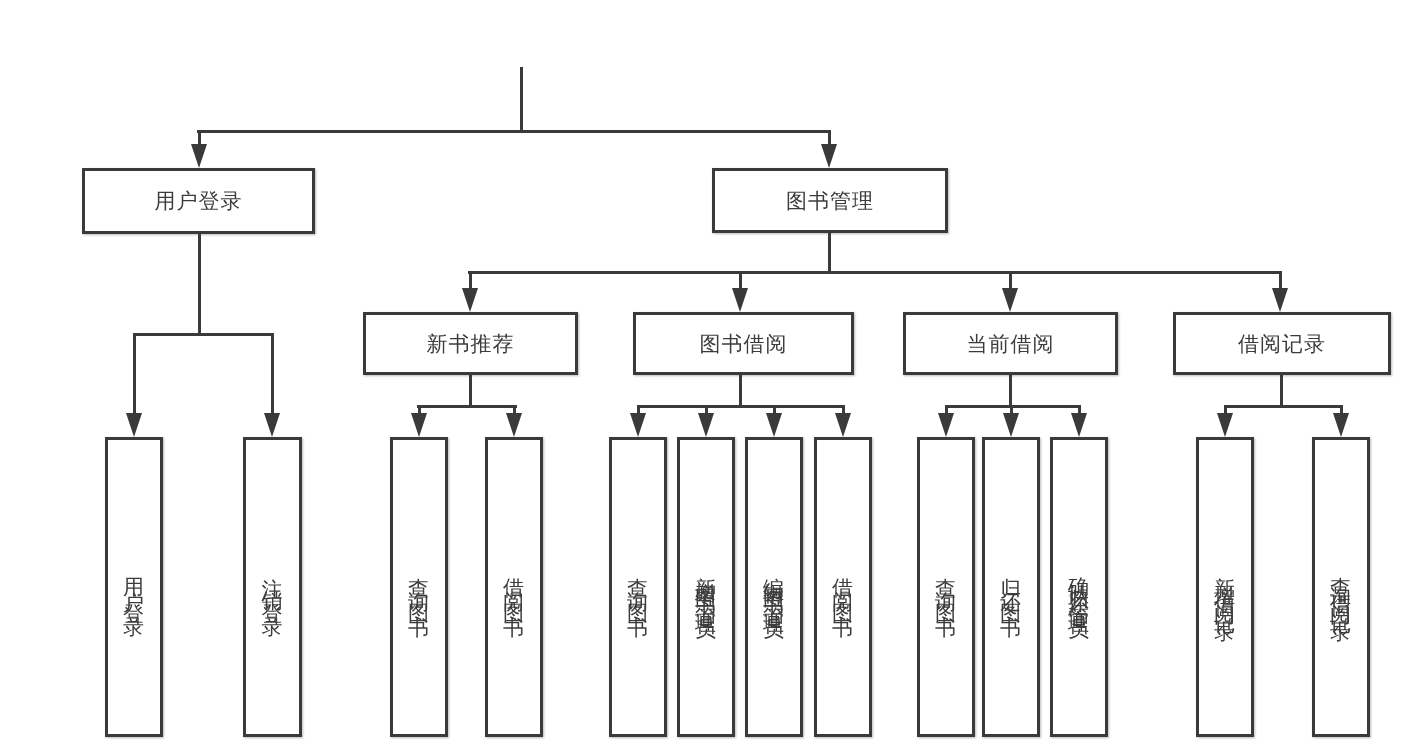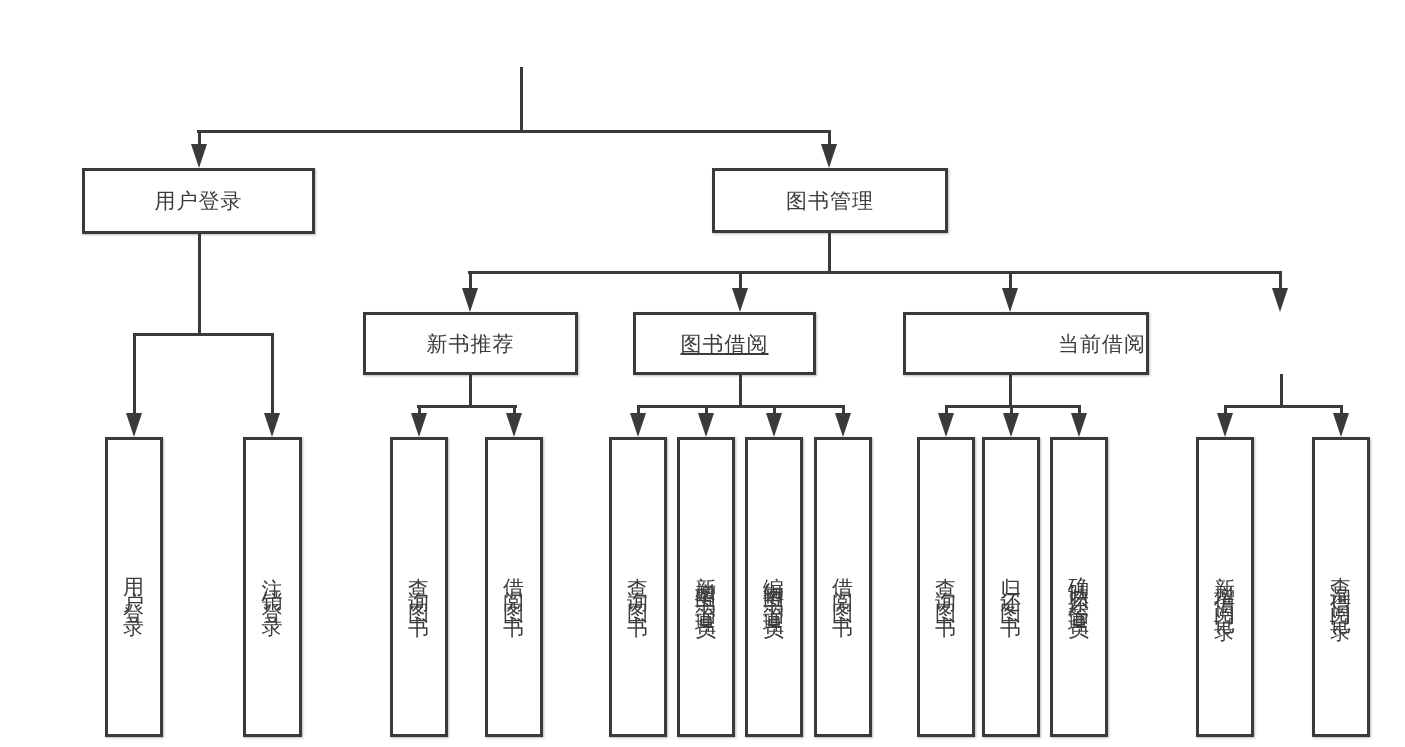--- a/index.html
+++ b/index.html
@@ -60,28 +60,31 @@
   </div>
 
   <div class="node hnode" style="left:712px;top:168px;width:236px;height:65px;">
     <span>图书管理</span>
   </div>
 
   <div class="node hnode" style="left:363px;top:312px;width:215px;height:63px;justify-content:center;">
     <span>新书推荐</span>
   </div>
 
-  <div class="node hnode" style="left:633px;top:312px;width:183px;height:63px;text-decoration:underline;">
+  <div class="node hnode" style="left:633px;top:312px;width:221px;height:63px;">
     <span>图书借阅</span>
   </div>
 
-  <div class="node hnode" style="left:903px;top:312px;width:246px;height:63px;justify-content:flex-end;">
+  <div class="node hnode" style="left:903px;top:312px;width:215px;height:63px;">
     <span>当前借阅</span>
   </div>
 
+  <div class="node hnode" style="left:1173px;top:312px;width:218px;height:63px;">
+    <span>借阅记录</span>
+  </div>
 
   <div class="node vnode" style="left:105px;top:437px;width:58px;height:300px;">
     <span class="vlabel ls4">用户登录</span>
   </div>
 
   <div class="node vnode" style="left:243px;top:437px;width:59px;height:300px;">
     <span class="vlabel ls4">注销登录</span>
   </div>
 
   <div class="node vnode" style="left:390px;top:437px;width:58px;height:300px;">

